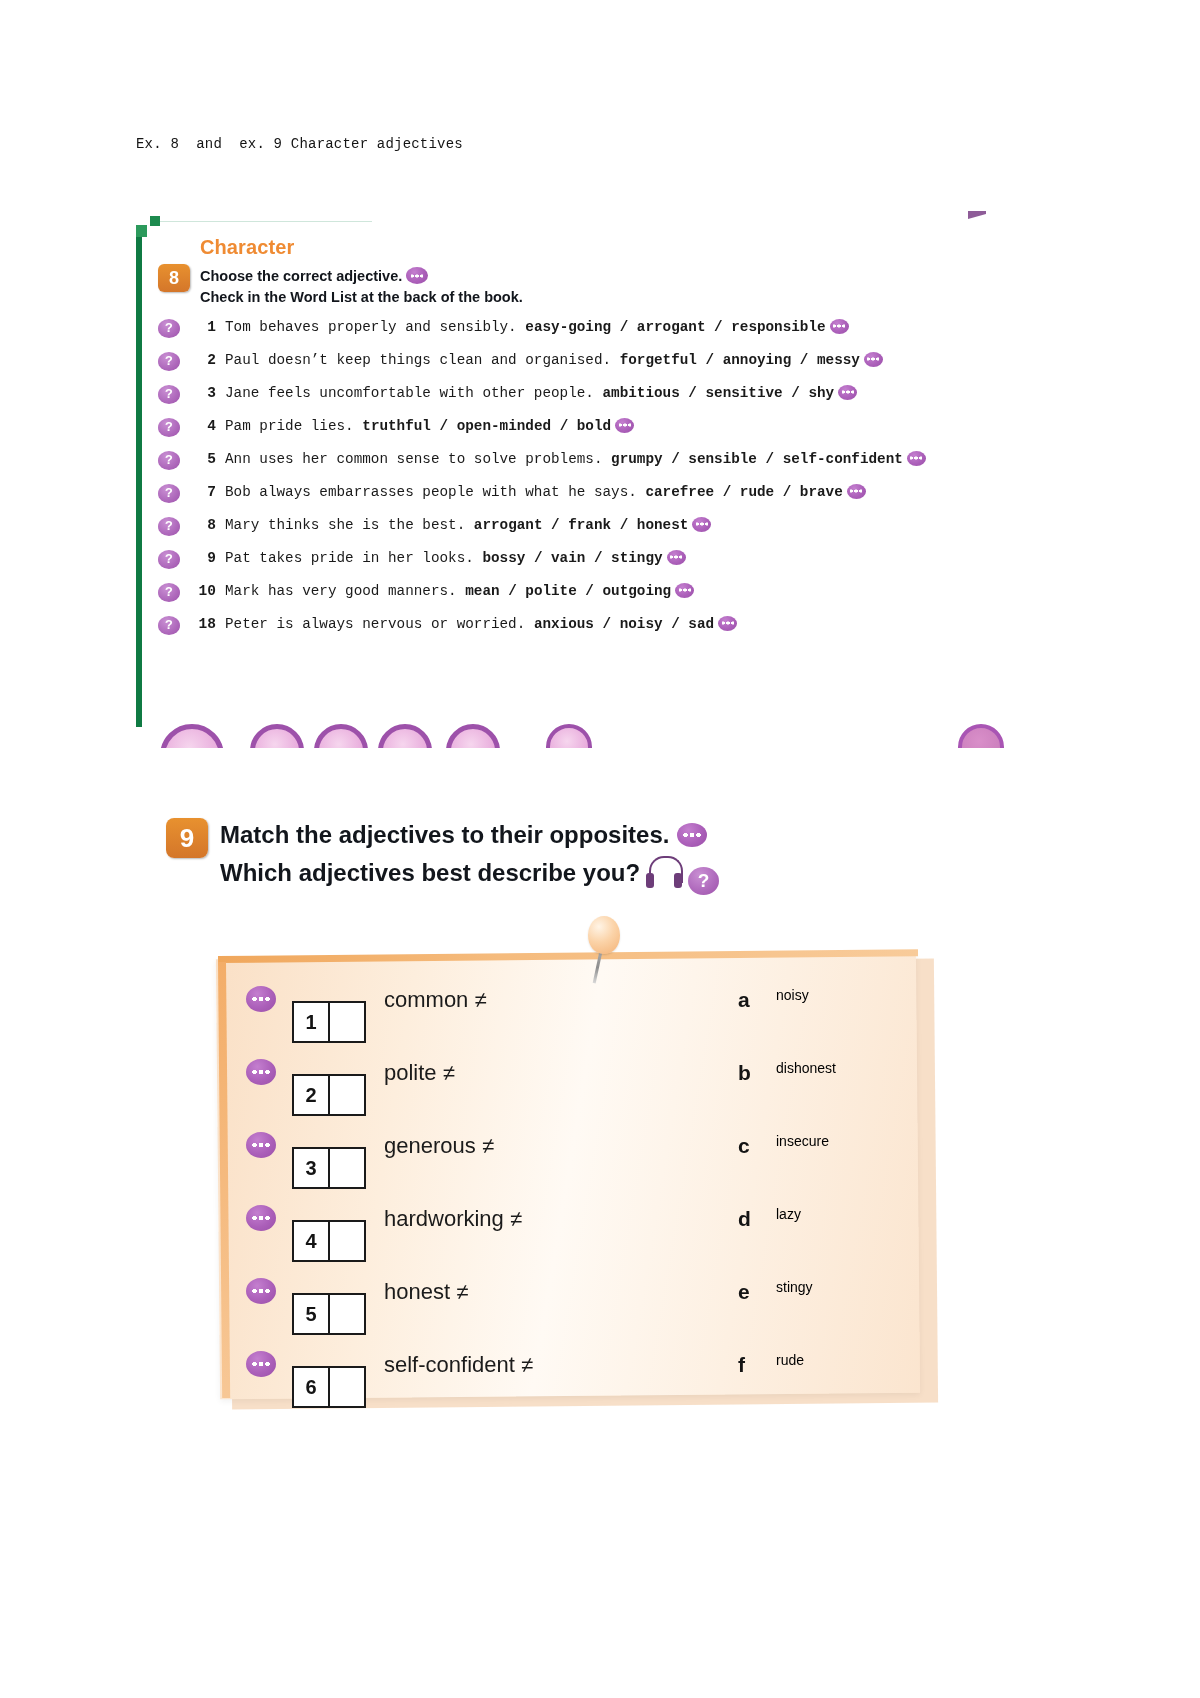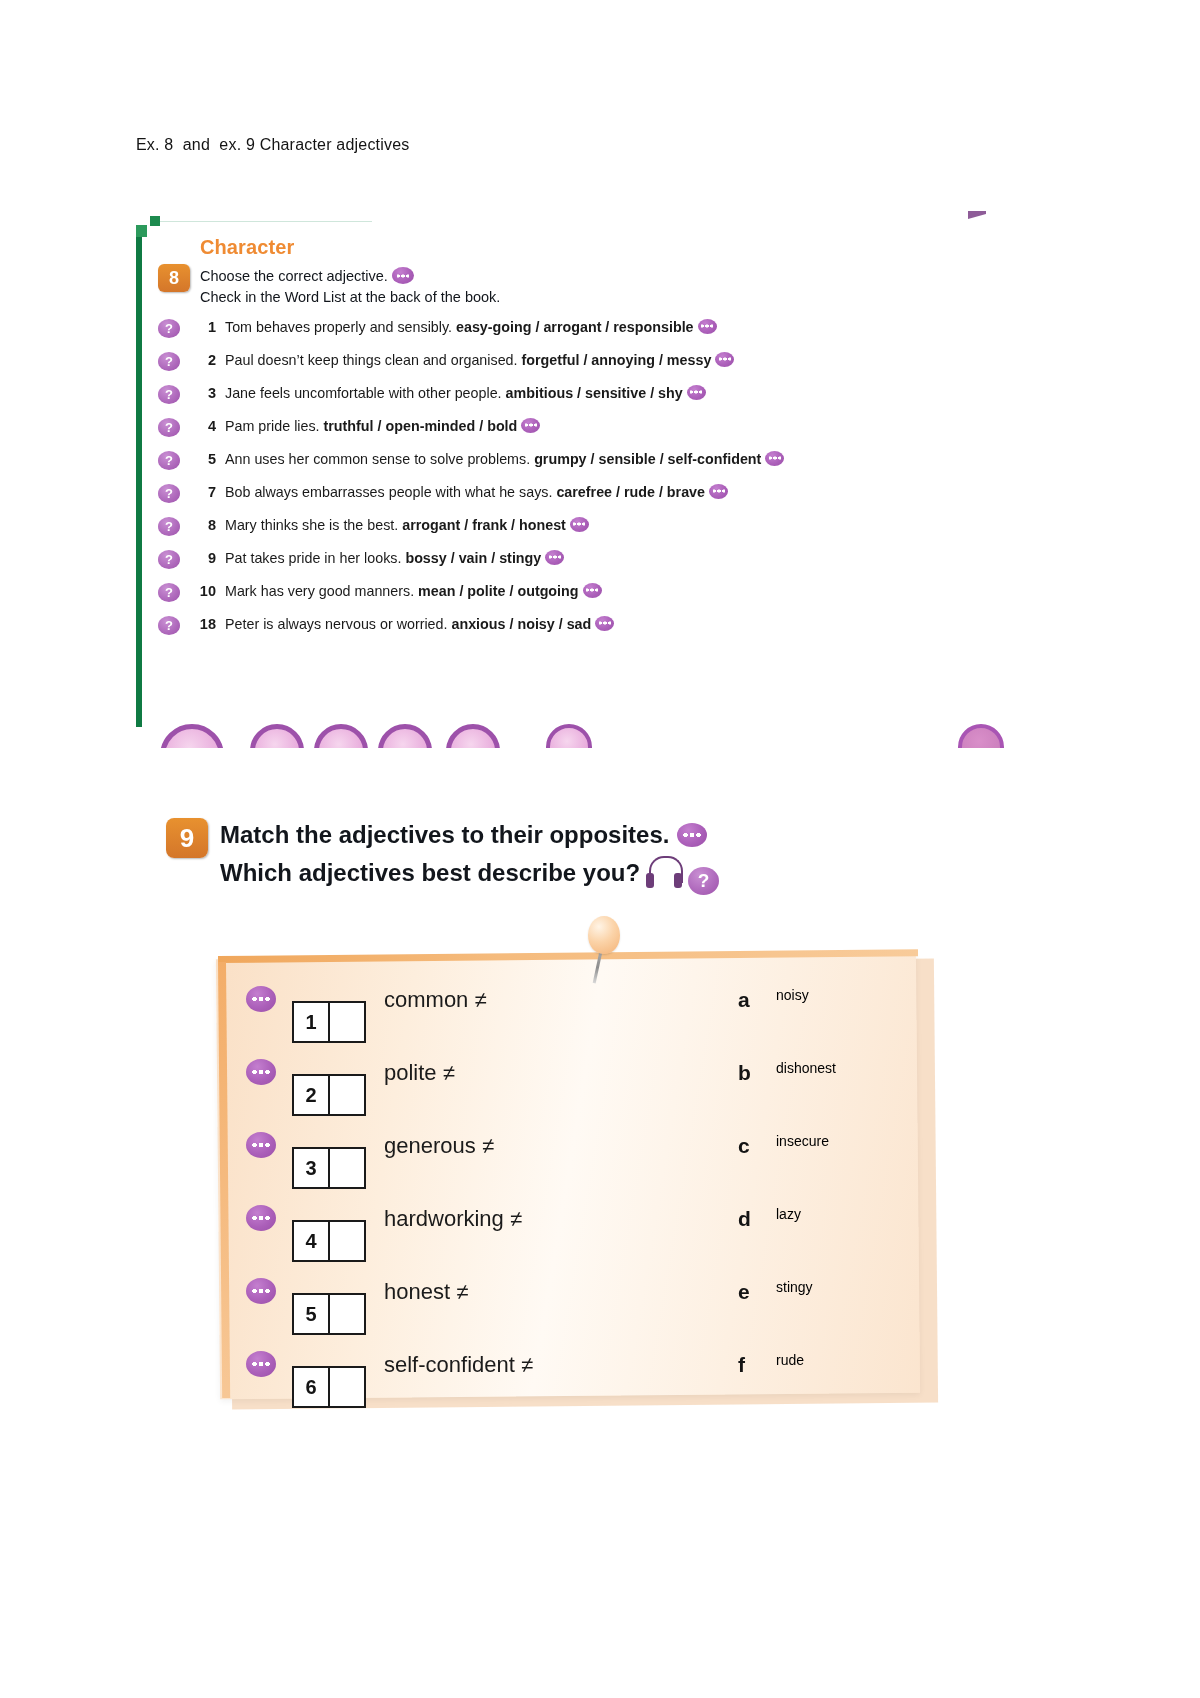--- a/index.html
+++ b/index.html
@@ -13,22 +13,22 @@
     position: relative;
     font-family: "Liberation Sans", sans-serif;
     overflow: hidden;
   }
 
   
   .page-title {
     position: absolute;
     left: 136px;
     top: 136px;
-    font-family: Liberation Sans, sans-serif;
-    font-size: 16px;
+    font-family: Liberation Mono, monospace;
+    font-size: 14px;
     letter-spacing: 0.2px;
     color: #141414;
     white-space: pre;
   }
 
   
   .ex8-block {
     position: absolute;
     left: 136px;
     top: 216px;
@@ -104,21 +104,21 @@
     height: 28px;
     line-height: 28px;
     font-size: 18px;
   }
 
   .ex8-instr {
     position: absolute;
     left: 64px;
     top: 50px;
     font-size: 14.5px;
-    font-weight: normal;
+    font-weight: bold;
     color: #12161c;
     line-height: 21px;
     white-space: nowrap;
   }
   .ex8-instr .l2 { display: block; }
 
   
   .dots-icon {
     display: inline-block;
     width: 22px;
@@ -186,20 +186,21 @@
   }
   .hp-ear-l { left: 2px; }
   .hp-ear-r { left: 22px; }
 
   
   .q-list {
     position: absolute;
     left: 22px;
     top: 100px;
     width: 870px;
+    font-family: Liberation Mono, monospace;
   }
   .q-row {
     position: relative;
     height: 33px;
     white-space: nowrap;
     font-size: 14.3px;
     color: #1a1a1a;
   }
   .q-row .mark {
     display: inline-block;

